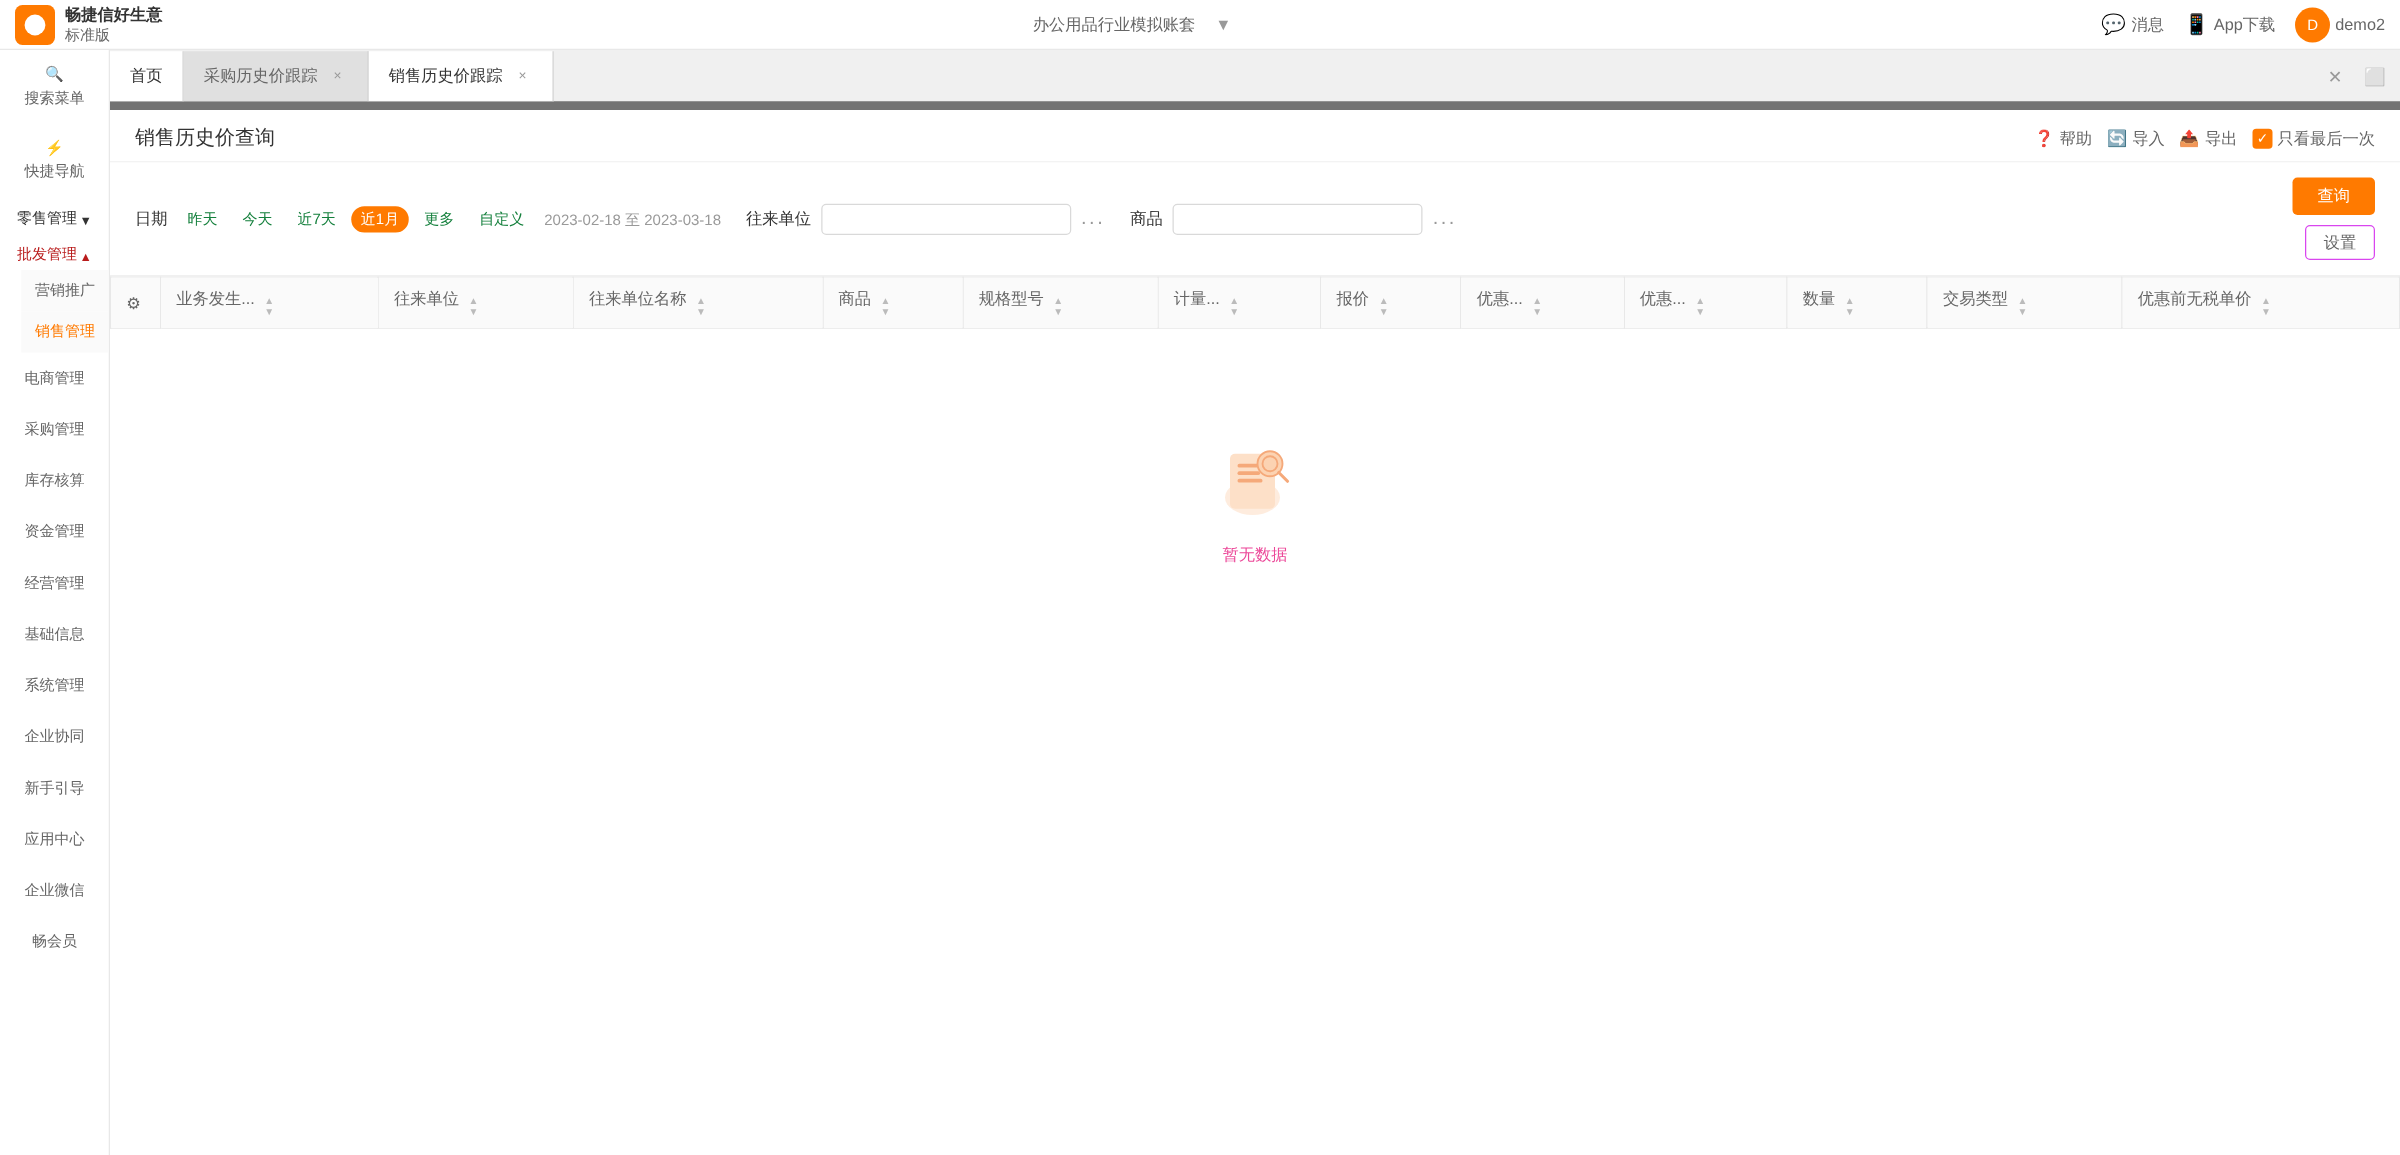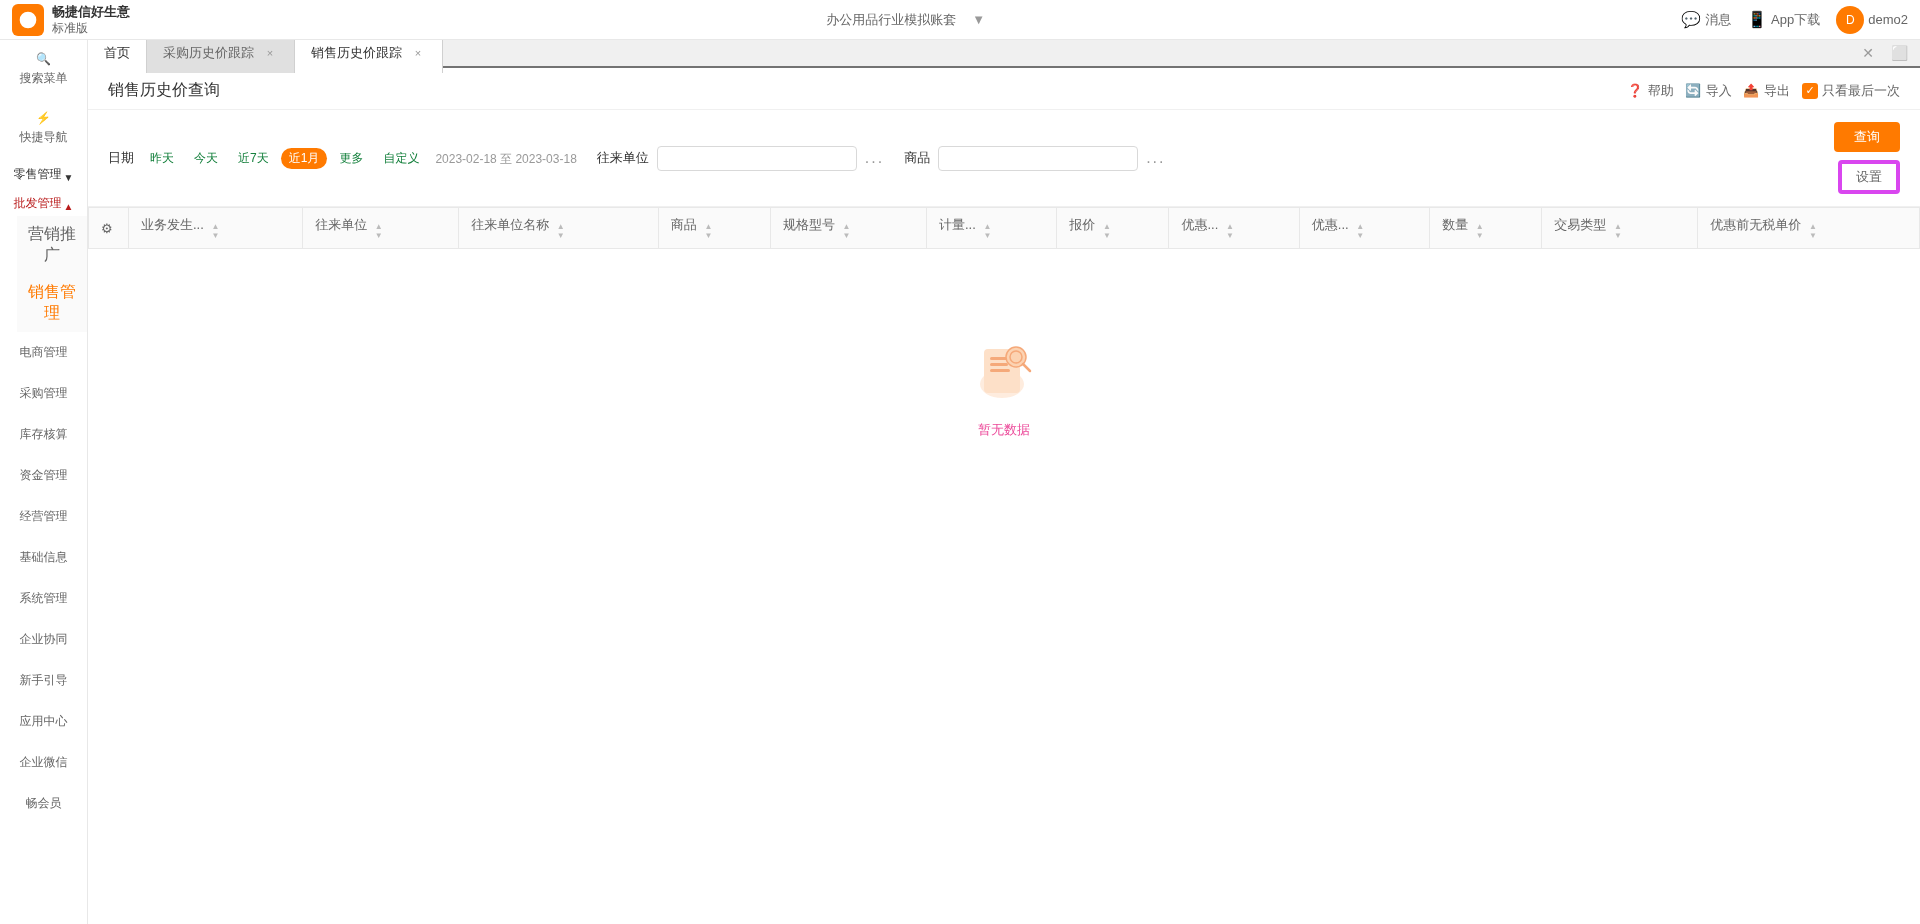--- a/index.html
+++ b/index.html
@@ -18,28 +18,28 @@
     .avatar { width: 28px; height: 28px; border-radius: 50%; background: #ff7a00; display: flex; align-items: center; justify-content: center; color: white; font-size: 12px; }
 
     
     .main-layout { display: flex; flex: 1; overflow: hidden; }
 
     
     .sidebar { width: 88px; background: #fff; border-right: 1px solid #e8e8e8; display: flex; flex-direction: column; overflow-y: auto; flex-shrink: 0; }
     .sidebar-item { padding: 12px 8px; text-align: center; cursor: pointer; color: #666; font-size: 12px; display: flex; flex-direction: column; align-items: center; gap: 4px; border-bottom: none; transition: background 0.2s; }
     .sidebar-section { padding: 8px 8px 4px; text-align: center; cursor: pointer; color: #333; font-size: 12px; font-weight: 500; display: flex; align-items: flex-end; justify-content: center; gap: 2px; }
     .sidebar-section.expanded { color: #b91c1c; }
-    .sidebar-sub-item { padding: 8px 8px; text-align: center; cursor: pointer; color: #666; font-size: 16px; background: #fafafa; margin-left: 17px; }
+    .sidebar-sub-item { padding: 8px 8px; text-align: center; cursor: pointer; color: #666; font-size: 12px; background: #fafafa; margin-left: 17px; }
     .caret { font-size: 10px; }
 
     
     .content-area { flex: 1; display: flex; flex-direction: column; overflow: hidden; }
 
     
-    .tab-bar { height: 28px; background: #f0f0f0; display: flex; align-items: center; gap: 0; flex-shrink: 0; border-bottom: 2px solid #737373; position: relative; }
+    .tab-bar { height: 48px; background: #f0f0f0; display: flex; align-items: center; gap: 0; flex-shrink: 0; border-bottom: 7px solid #737373; position: relative; }
     .tab { height: 40px; padding: 0 16px; display: flex; align-items: center; gap: 8px; cursor: pointer; font-size: 13px; color: #666; background: #e0e0e0; border-right: 1px solid #d0d0d0; white-space: nowrap; }
     .tab.home { background: #fff; color: #333; border-bottom: none; }
     .tab.active { background: #fff; color: #333; border-bottom: none; }
     .tab-close { width: 16px; height: 16px; border-radius: 50%; display: flex; align-items: center; justify-content: center; font-size: 11px; color: #999; cursor: pointer; }
     .tab-bar-actions { margin-left: auto; display: flex; align-items: center; gap: 8px; padding-right: 8px; }
     .tab-action-btn { width: 24px; height: 24px; display: flex; align-items: center; justify-content: center; cursor: pointer; color: #999; font-size: 14px; }
 
     
     .page-content { flex: 1; background: #fff; overflow-y: auto; padding: 0; display: flex; flex-direction: column; }
 
@@ -56,21 +56,21 @@
     .filter-group { display: flex; align-items: center; gap: 8px; }
     .filter-label { color: #333; font-size: 13px; white-space: nowrap; }
     .date-pills { display: flex; align-items: center; gap: 4px; }
     .pill { padding: 2px 8px; border-radius: 12px; font-size: 12px; cursor: pointer; color: #15803d; }
     .pill.active { background: #ff7a00; color: white; border-radius: 12px; }
     .date-range { font-size: 12px; color: #999; margin-top: 2px; }
     .filter-input-group { display: flex; align-items: center; gap: 8px; }
     .filter-input { border: 1px solid #d9d9d9; border-radius: 4px; padding: 4px 8px; font-size: 13px; width: 200px; color: #333; outline: none; }
     .filter-dots { color: #999; cursor: pointer; font-size: 16px; letter-spacing: 2px; }
     .btn-query { background: #ff7a00; color: white; border: none; border-radius: 4px; padding: 6px 20px; font-size: 13px; cursor: pointer; }
-    .btn-settings { background: #fff; color: #666; border: 4px solid #d946ef; border-radius: 4px; padding: 4px 14px; font-size: 13px; cursor: pointer; margin-top: 4px; }
+    .btn-settings { background: #fff; color: #666; border: 1px solid #d946ef; border-radius: 4px; padding: 4px 14px; font-size: 13px; cursor: pointer; margin-top: 4px; }
     .filter-right { display: flex; flex-direction: column; align-items: flex-end; gap: 4px; margin-left: auto; }
 
     
     .table-area { flex: 1; overflow: auto; }
     .data-table { width: 100%; border-collapse: collapse; font-size: 13px; }
     .data-table th { background: #fafafa; border: 1px solid #e8e8e8; padding: 8px 12px; text-align: left; color: #666; font-weight: normal; white-space: nowrap; position: sticky; top: 0; z-index: 1; }
     .data-table th .sort-arrows { display: inline-flex; flex-direction: column; margin-left: 4px; gap: 1px; }
     .data-table th .sort-arrows span { font-size: 8px; color: #bbb; line-height: 1; }
     .th-settings { width: 40px; text-align: center; }
 

